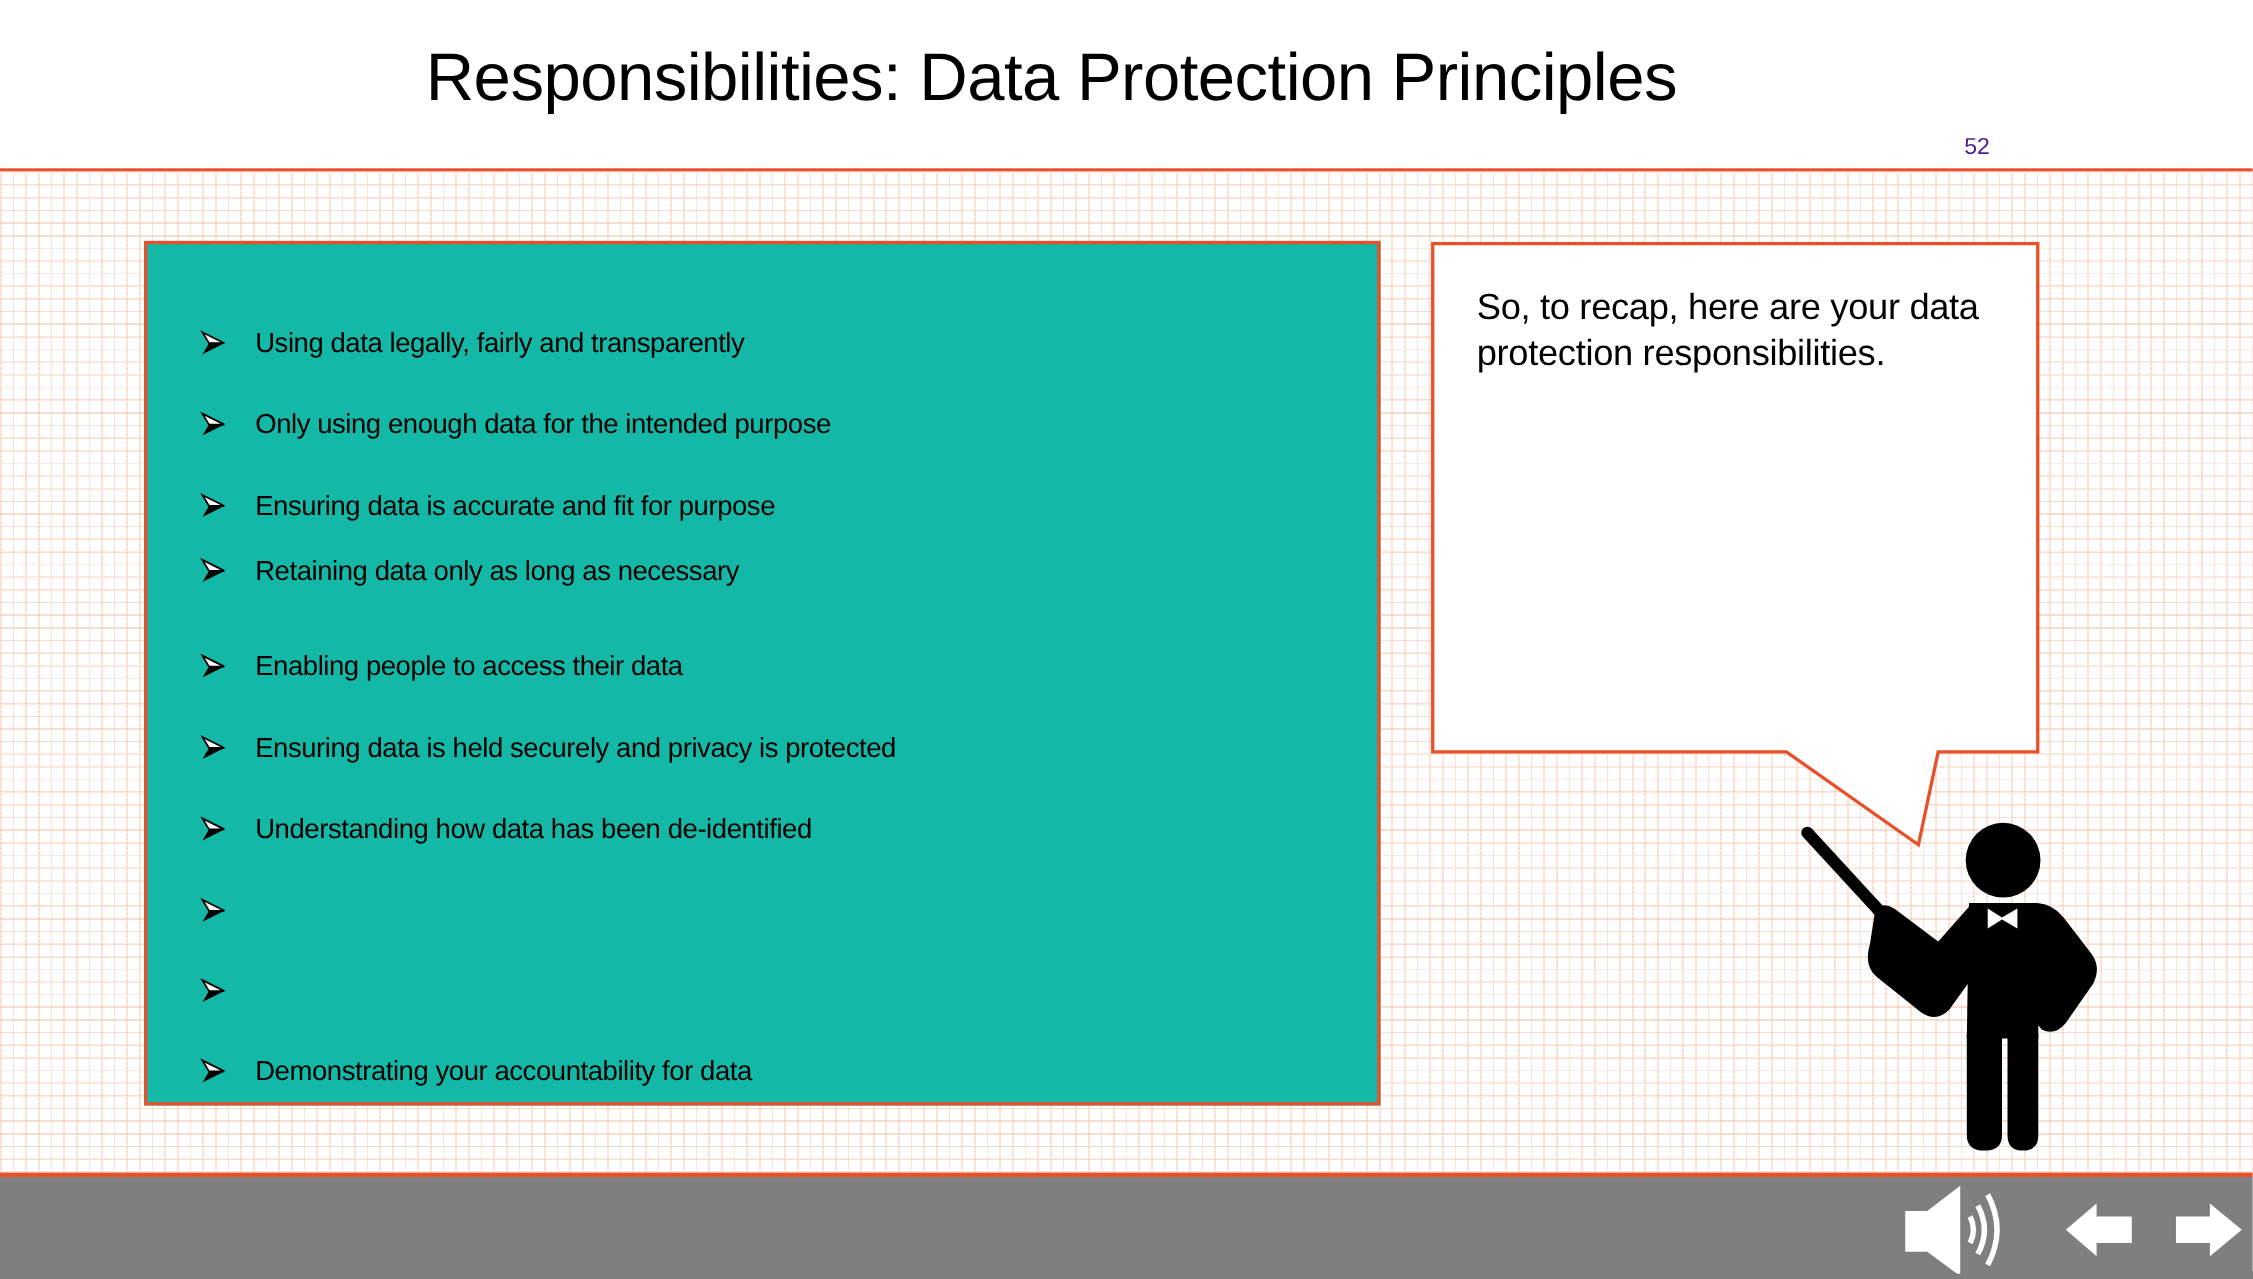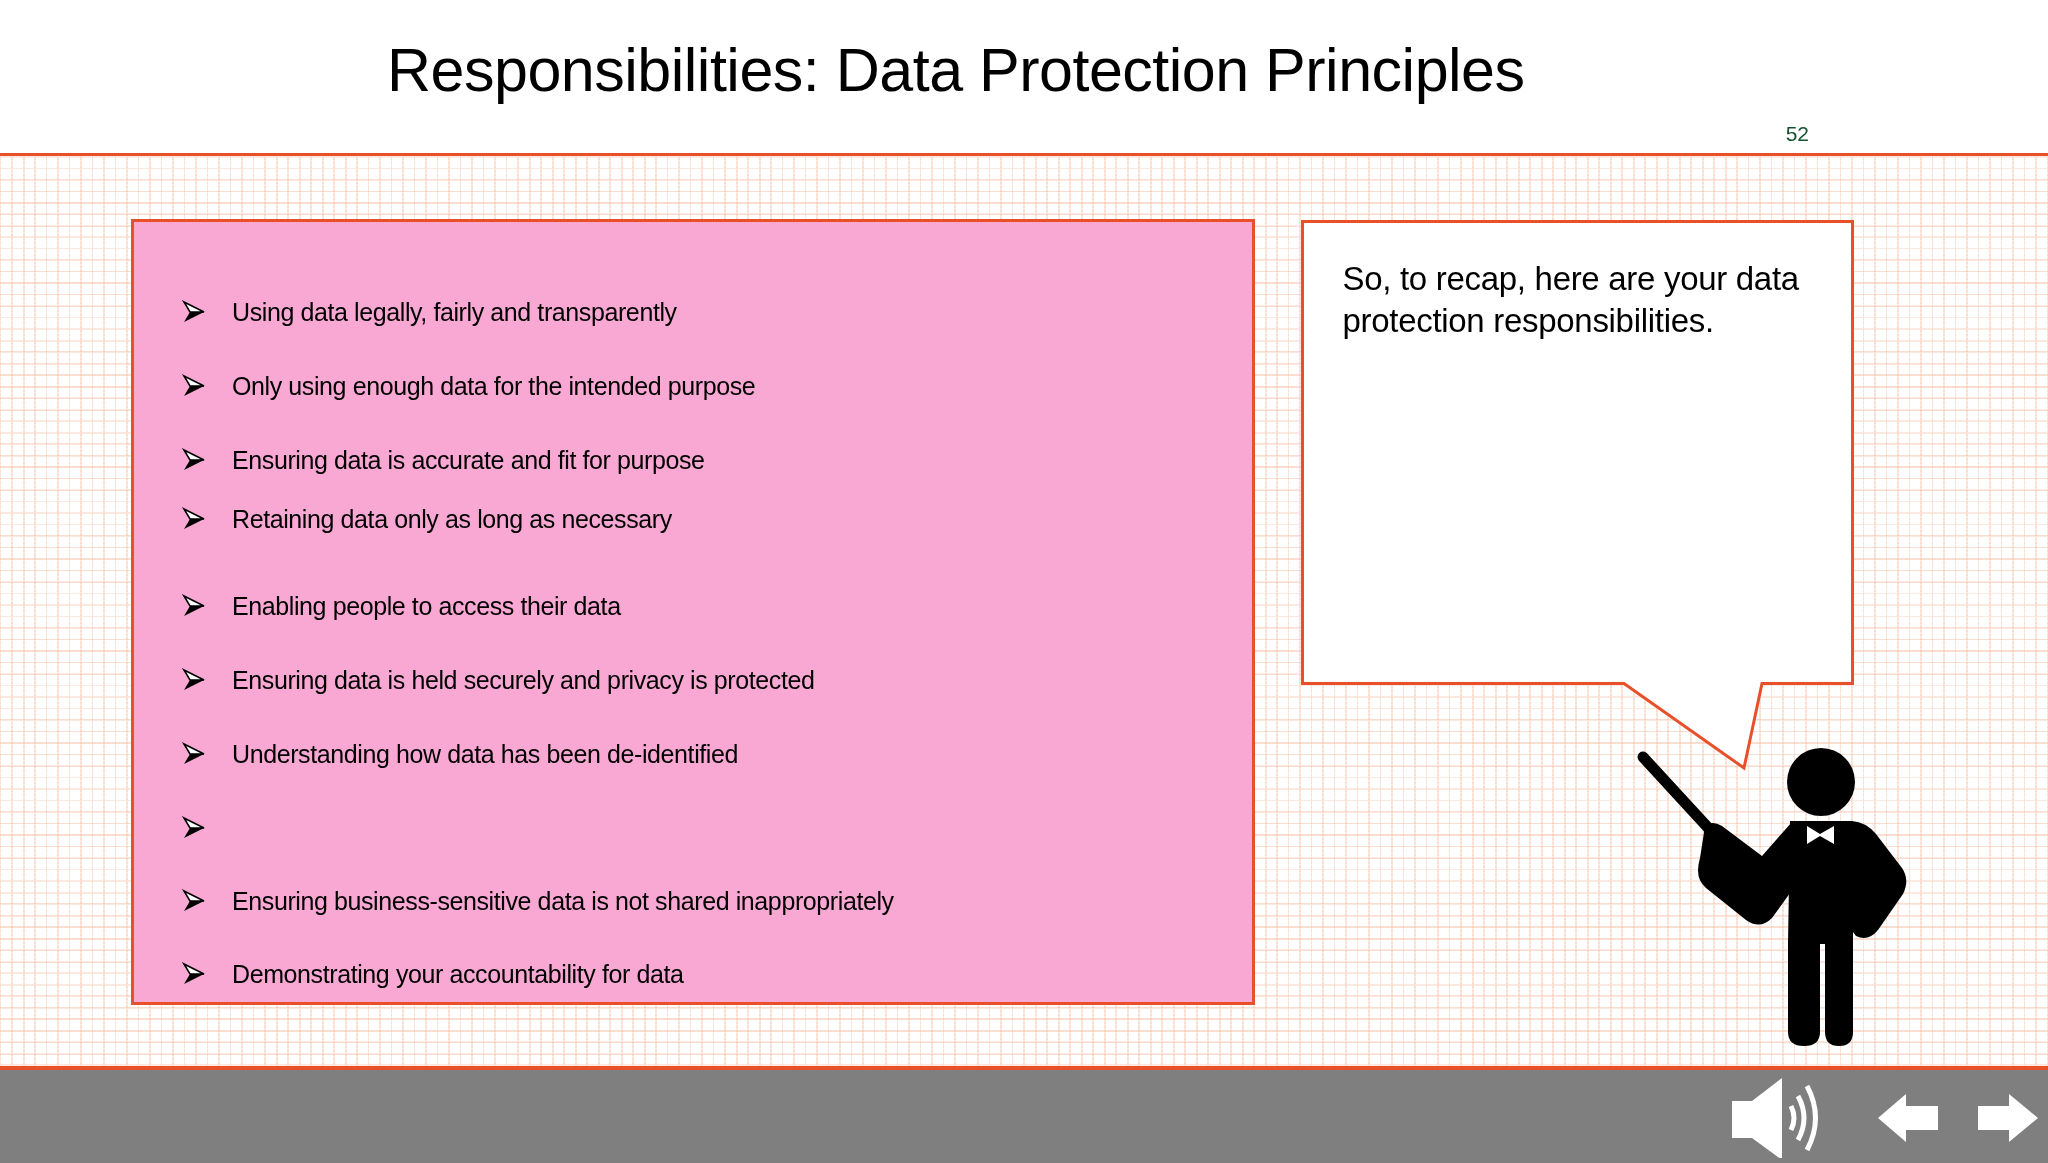--- a/index.html
+++ b/index.html
@@ -14,42 +14,42 @@
   }
   .slide-title {
     position: absolute; left: 0; top: 30px; width: 2048px;
     text-align: left; padding-left: 387px; box-sizing: border-box;
     font-family: "Liberation Sans", sans-serif;
     font-size: 61px; color: #000; letter-spacing: -0.5px;
     line-height: 80px; white-space: nowrap;
   }
   .page-num {
     position: absolute; right: 22px; top: 122px;
-    font-size: 21px; color: #14532d;
+    font-size: 21px; color: #4c1d95;
   }
   .top-rule {
     position: absolute; left: 0; top: 153px; width: 2048px; height: 3px;
     background: #e8502a;
   }
   .grid-area {
     position: absolute; left: 0; top: 156px; width: 2048px; height: 911px;
     background-color: #ffffff;
     background-image:
       repeating-linear-gradient(to right, rgba(245,196,170,0.55) 0 1.5px, transparent 1.5px 11.5px),
       repeating-linear-gradient(to bottom, rgba(245,196,170,0.55) 0 1.5px, transparent 1.5px 11.5px);
   }
   .grid-area::after {
     content: ""; position: absolute; inset: 0;
     background-image:
       repeating-linear-gradient(to bottom, #fff 0 2px, transparent 2px 4px);
     mix-blend-mode: normal; opacity: 0.35;
   }
   .list-box {
     position: absolute; left: 131px; top: 219px; width: 1124px; height: 786px;
-    box-sizing: border-box; border: 3px solid #e8502a; background: #f9a8d4;
+    box-sizing: border-box; border: 3px solid #e8502a; background: #14b8a6;
   }
   .list {
     list-style: none; margin: 0; padding: 0;
     position: absolute; left: 0; top: 0; width: 100%;
   }
   .list-item {
     position: absolute; left: 48px; height: 36px;
     display: flex; align-items: center; white-space: nowrap;
   }
   .bullet {
@@ -150,21 +150,20 @@
       <span class="bullet"><svg width="24" height="24" viewBox="0 0 24 24">
             <path d="M2 2 L22 12 L2 22 L8 12 Z" fill="#000"></path>
             <path d="M2 2 L22 12 L8 12 Z" fill="#fff" stroke="#000" stroke-width="1.6"></path>
           </svg></span>
     </li>
     <li class="list-item" style="top:661px">
       <span class="bullet"><svg width="24" height="24" viewBox="0 0 24 24">
             <path d="M2 2 L22 12 L2 22 L8 12 Z" fill="#000"></path>
             <path d="M2 2 L22 12 L8 12 Z" fill="#fff" stroke="#000" stroke-width="1.6"></path>
           </svg></span>
-      <span class="item-text">Ensuring business-sensitive data is not shared inappropriately</span>
     </li>
     <li class="list-item" style="top:734px">
       <span class="bullet"><svg width="24" height="24" viewBox="0 0 24 24">
             <path d="M2 2 L22 12 L2 22 L8 12 Z" fill="#000"></path>
             <path d="M2 2 L22 12 L8 12 Z" fill="#fff" stroke="#000" stroke-width="1.6"></path>
           </svg></span>
       <span class="item-text">Demonstrating your accountability for data</span>
     </li>
   </ul>
 </div>

